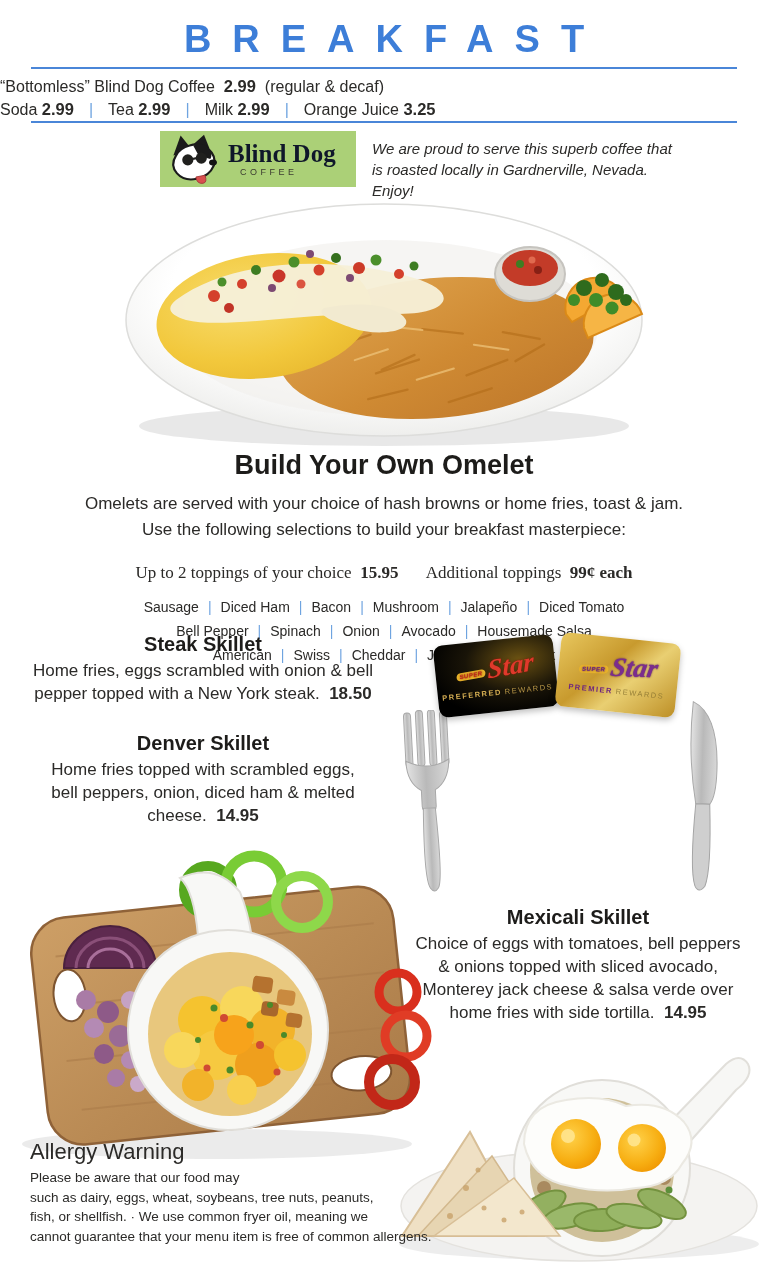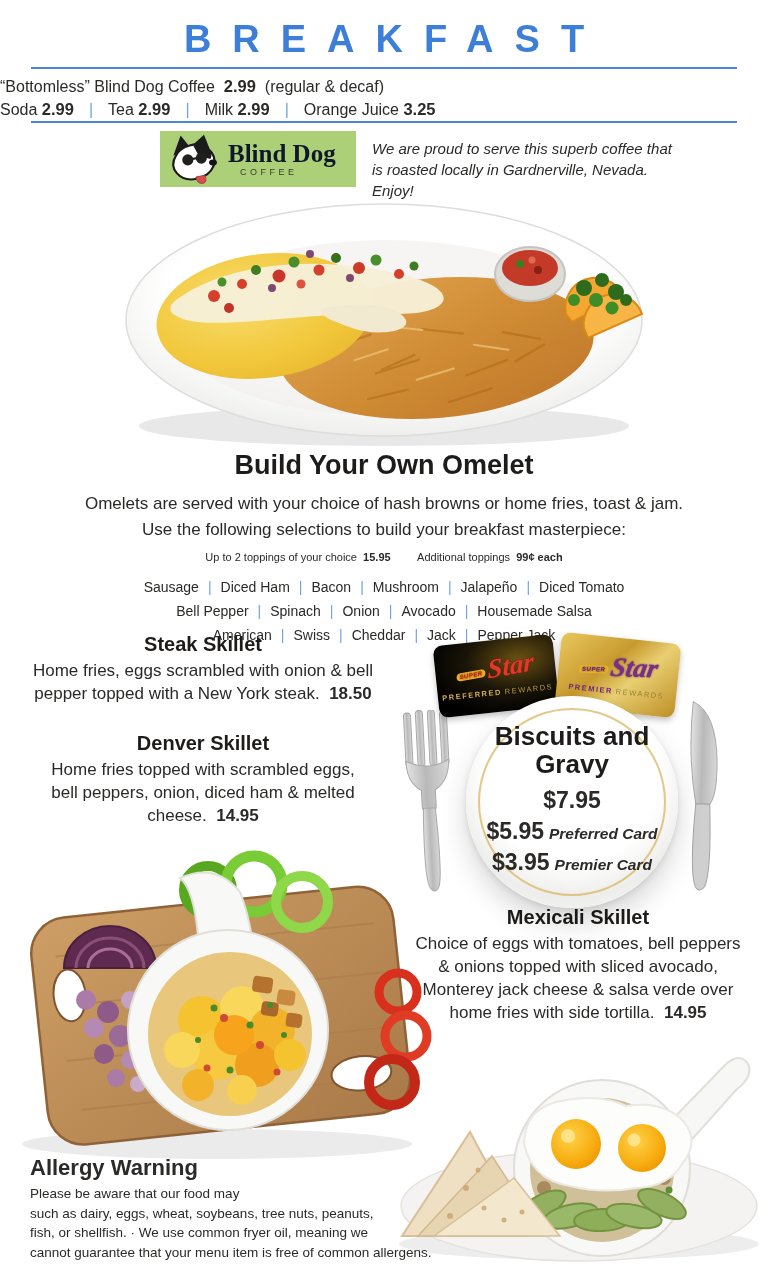--- a/index.html
+++ b/index.html
@@ -32,21 +32,21 @@
   
   .photo{position:absolute;}
   .photo-omelet{left:114px;top:188px;width:540px;height:266px;z-index:0;}
   .photo-board{left:2px;top:840px;width:432px;height:322px;z-index:1;}
   .photo-eggs{left:374px;top:1048px;width:394px;height:217px;z-index:1;}
 
   
   .byo{position:absolute;top:450px;left:0;right:0;text-align:center;z-index:2;}
   .byo h2{margin:0 0 10px;font-size:27px;font-weight:700;color:#1d1c1a;}
   .byo p{margin:0;font-size:17px;line-height:26px;}
-  .byo .pricing{margin-top:8px;font-size:11px;}
+  .byo .pricing{margin-top:20px;font-size:17px;font-family:Liberation Serif, serif;}
   .byo .gap{display:inline-block;width:24px;}
   .toppings{margin-top:12px;font-size:14px;line-height:24px;}
   .toppings .pipe{margin:0 9px;}
 
   
   .left-col{position:absolute;left:12px;top:633px;width:382px;text-align:center;z-index:2;}
   .item-title{font-size:20px;font-weight:700;color:#1d1c1a;margin:0 12px 3px;}
   .item-desc{font-size:17px;line-height:23px;margin:0 auto;}
   .steak .item-desc{width:372px;}
   .denver{margin-top:27px;}
@@ -88,21 +88,21 @@
   .plate-price-main{font-size:23px;font-weight:700;margin-top:9px;}
   .plate-price-row{font-size:23px;font-weight:700;margin-top:4px;}
   .plate-price-row .card-type{font-size:15.5px;font-style:italic;font-weight:700;margin-left:5px;}
 
   
   .mexicali{position:absolute;left:398px;top:906px;width:360px;text-align:center;z-index:2;}
   .mexicali .item-desc{width:334px;}
 
   
   .allergy{position:absolute;left:30px;top:1139px;width:420px;z-index:5;}
-  .allergy h3{margin:16px 0 3px;font-size:22px;font-weight:700;color:#2b2a28;}
+  .allergy h3{margin:0 0 3px;font-size:22px;font-weight:400;color:#2b2a28;}
   .allergy .al{font-size:13.5px;line-height:19.5px;color:#2b2a28;}
 </style>
 <title>BREAKFAST</title></head>
 <body>
 
 <div class="page">
 
   <div class="title">BREAKFAST</div>
   <div class="rule rule1"></div>
 
@@ -293,32 +293,20 @@
 
   <div class="knife">
     <svg width="58" height="194" viewBox="0 0 58 194">
       <g transform="rotate(2 29 97)">
         <path d="M18,2 Q44,14 44,70 Q44,96 38,104 L24,104 Q14,54 18,2 Z" fill="url(#metalG)" stroke="#a8a8a8" stroke-width="1"></path>
         <path d="M24,104 Q20,170 26,186 Q30,194 36,186 Q42,170 38,104 Z" fill="#cfcfcf" stroke="#a4a4a4" stroke-width="1"></path>
       </g>
     </svg>
   </div>
 
-  <div class="plate">
-    <div class="plate-inner">
-      <div class="plate-title">Biscuits and Gravy</div>
-      <div class="plate-price-main">$7.95</div>
-      <div class="plate-price-row">
-        <span>$5.95</span><span class="card-type">Preferred Card</span>
-      </div>
-      <div class="plate-price-row">
-        <span>$3.95</span><span class="card-type">Premier Card</span>
-      </div>
-    </div>
-  </div>
 
   <div class="mexicali">
     <div class="item-title">Mexicali Skillet</div>
     <p class="item-desc">
       <span>Choice of eggs with tomatoes, bell peppers &amp; onions topped with sliced avocado, Monterey jack cheese &amp; salsa verde over home fries with side tortilla.</span>&nbsp;
       <b>14.95</b>
     </p>
   </div>
 
   <div class="photo photo-board">

